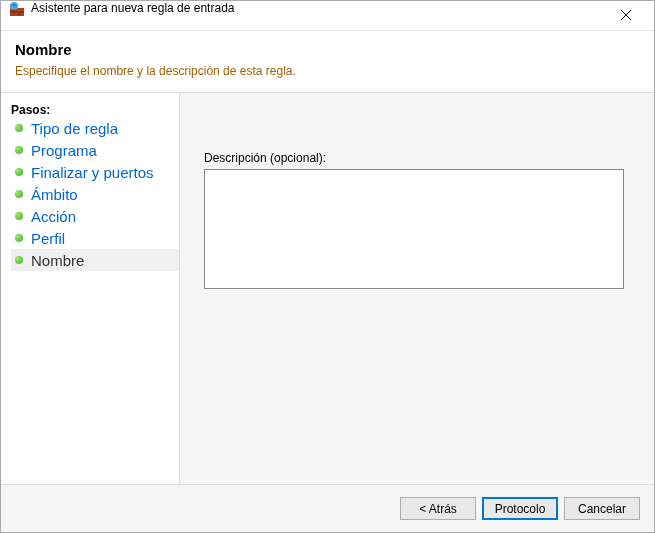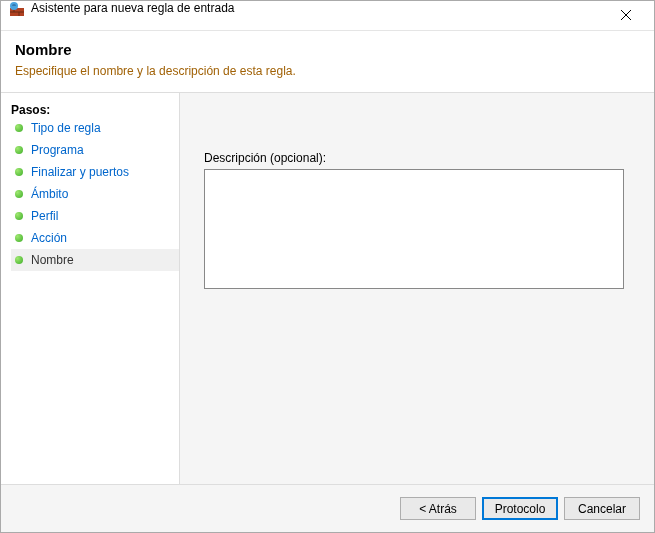--- a/index.html
+++ b/index.html
@@ -79,21 +79,21 @@
     font-weight: 700;
     color: #000;
     margin-bottom: 0;
   }
   .step-item {
     display: flex;
     align-items: center;
     height: 22px;
     padding: 0 6px 0 4px;
     color: #0066cc;
-    font-size: 12px;
+    font-size: 15px;
     cursor: pointer;
   }
   .step-item.current {
     background: #f0f0f0;
     color: #333;
   }
   .step-bullet {
     width: 8px; height: 8px;
     border-radius: 50%;
     background: radial-gradient(circle at 30% 30%, #9fe870, #3fae2a);
@@ -211,25 +211,25 @@
           <div class="step-item">
             <span class="step-bullet"></span>
             <span>Finalizar y puertos</span>
           </div>
           <div class="step-item">
             <span class="step-bullet"></span>
             <span>Ámbito</span>
           </div>
           <div class="step-item">
             <span class="step-bullet"></span>
+            <span>Acción</span>
+          </div>
+          <div class="step-item">
+            <span class="step-bullet"></span>
             <span>Perfil</span>
-          </div>
-          <div class="step-item">
-            <span class="step-bullet"></span>
-            <span>Acción</span>
           </div>
           <div class="step-item current">
             <span class="step-bullet"></span>
             <span>Nombre</span>
           </div>
         </div>
     </div>
 
     <div class="main-pane">
       <div class="field-group">

